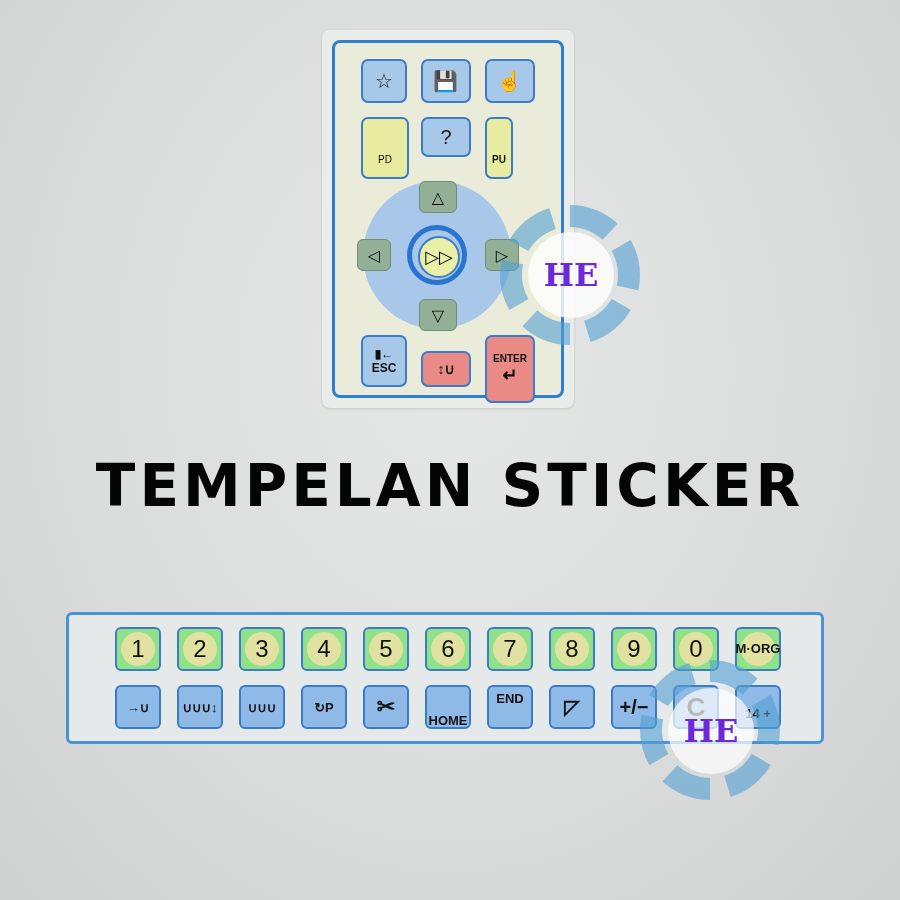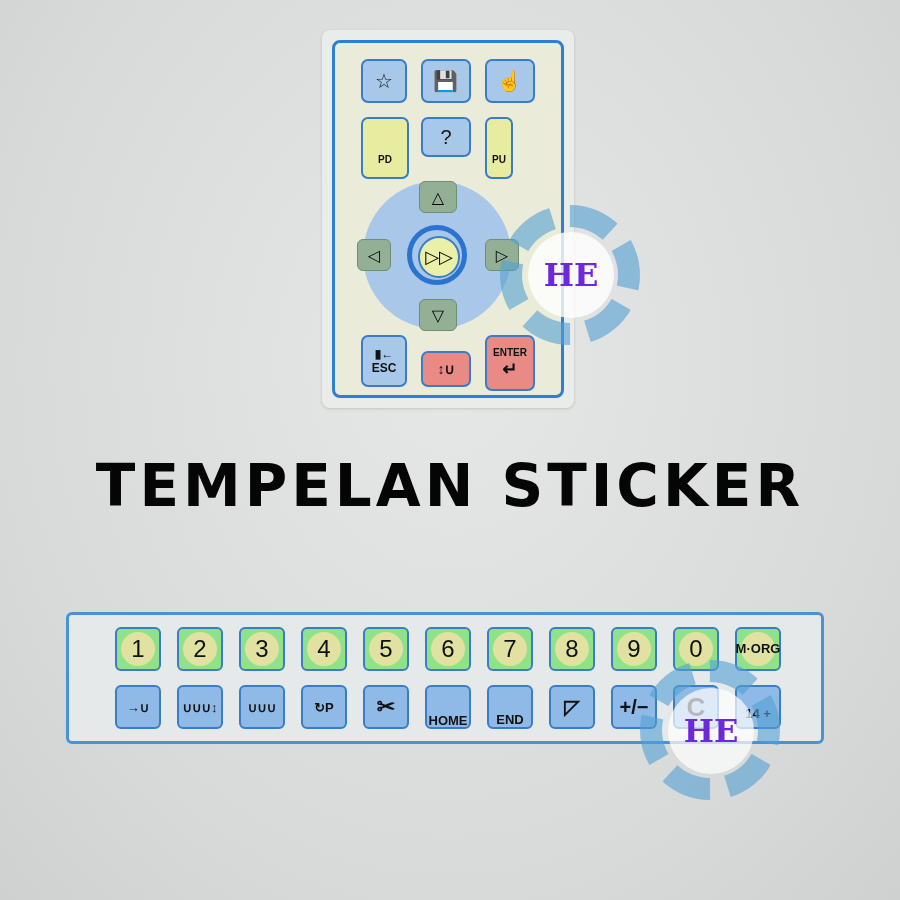--- a/index.html
+++ b/index.html
@@ -32,21 +32,21 @@
 <body>
 
 <div class="bg"></div>
 
 <div class="top-sheet">
   <div class="top-frame">
     <div class="key k-blue" style="left:26px;top:16px;width:46px;height:44px;font-size:20px">☆</div>
     <div class="key k-blue" style="left:86px;top:16px;width:50px;height:44px;font-size:20px">💾</div>
     <div class="key k-blue" style="left:150px;top:16px;width:50px;height:44px;font-size:20px">☝</div>
 
-    <div class="key k-yellow" style="left:26px;top:74px;width:48px;height:62px;font-size:10px;font-weight:bold;align-items:flex-end;padding-bottom:12px">
+    <div class="key k-yellow" style="left:26px;top:74px;width:48px;height:62px;font-size:10px;font-weight:normal;align-items:flex-end;padding-bottom:12px">
         <span>PD</span>
       </div>
     <div class="key k-blue" style="left:86px;top:74px;width:50px;height:40px;font-size:20px">?</div>
     <div class="key k-yellow" style="left:150px;top:74px;width:28px;height:62px;font-size:10px;font-weight:bold;align-items:flex-end;padding-bottom:12px">
         <span>PU</span>
       </div>
 
     <div class="dpad">
       <div class="arrow" style="left:56px;top:0px">△</div>
       <div class="arrow" style="left:56px;top:118px">▽</div>
@@ -55,21 +55,21 @@
       <div class="dpad-center">
         <div class="dpad-inner">▷▷</div>
       </div>
     </div>
 
     <div class="key k-blue" style="left:26px;top:292px;width:46px;height:52px;flex-direction:column;font-size:12px;font-weight:bold">
       <span>▮←</span>
       <span>ESC</span>
     </div>
     <div class="key k-red" style="left:86px;top:308px;width:50px;height:36px;font-size:14px;font-weight:bold">↕∪</div>
-    <div class="key k-red" style="left:150px;top:292px;width:50px;height:56px;flex-direction:column;font-size:10px;font-weight:bold">
+    <div class="key k-red" style="left:150px;top:292px;width:50px;height:68px;flex-direction:column;font-size:10px;font-weight:bold">
       <span>ENTER</span>
       <span style="font-size:18px">↵</span>
     </div>
   </div>
 </div>
 
 <div class="gear" style="left:500px;top:205px;width:140px;height:140px"></div>
 <div class="wm" style="left:528px;top:232px;width:86px;height:86px;background:rgba(255,255,255,.8);font-size:32px">HE</div>
 
 <div class="title">TEMPELAN STICKER</div>
@@ -108,21 +108,21 @@
   <div class="skey num" style="left:666px;top:12px">
       <span class="dot small">M·ORG</span>
     </div>
 
   <div class="skey fn" style="left:46px;top:70px">→∪</div>
   <div class="skey fn" style="left:108px;top:70px">∪∪∪↕</div>
   <div class="skey fn" style="left:170px;top:70px">∪∪∪</div>
   <div class="skey fn" style="left:232px;top:70px">↻P</div>
   <div class="skey fn" style="left:294px;top:70px;font-size:22px">✂</div>
   <div class="skey fn small" style="left:356px;top:70px;align-items:flex-end;padding-bottom:1px">HOME</div>
-  <div class="skey fn small" style="left:418px;top:70px;align-items:flex-end;padding-bottom:2px">END</div>
+  <div class="skey fn small" style="left:418px;top:70px;align-items:flex-end;padding-bottom:23px">END</div>
   <div class="skey fn" style="left:480px;top:70px;font-size:20px">◸</div>
   <div class="skey fn" style="left:542px;top:70px;font-size:20px">+/−</div>
   <div class="skey fn" style="left:604px;top:70px;font-size:26px">C</div>
   <div class="skey fn" style="left:666px;top:70px;font-size:13px;align-items:flex-end;padding-bottom:6px">14 +</div>
 </div>
 
 <div class="gear" style="left:640px;top:660px;width:140px;height:140px"></div>
 <div class="wm" style="left:668px;top:688px;width:86px;height:86px;background:rgba(255,255,255,.7);font-size:32px">HE</div>
 
 </body></html>

